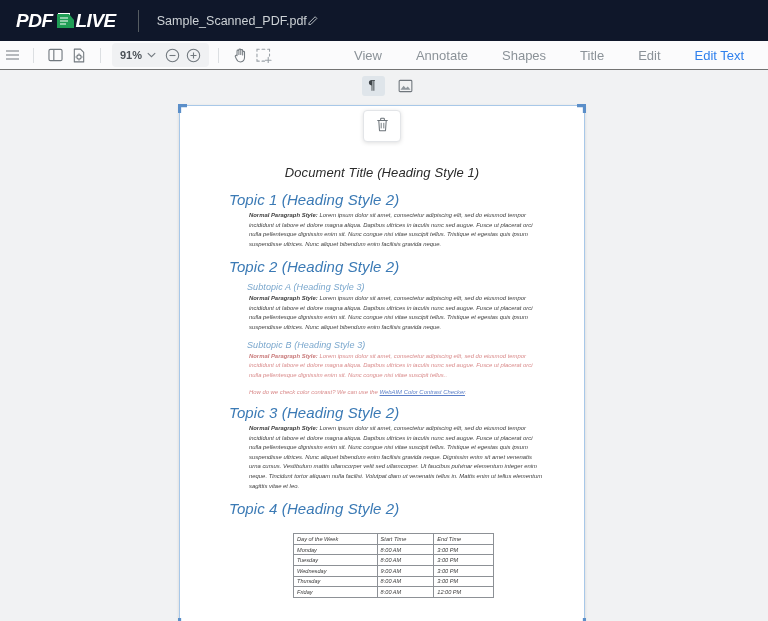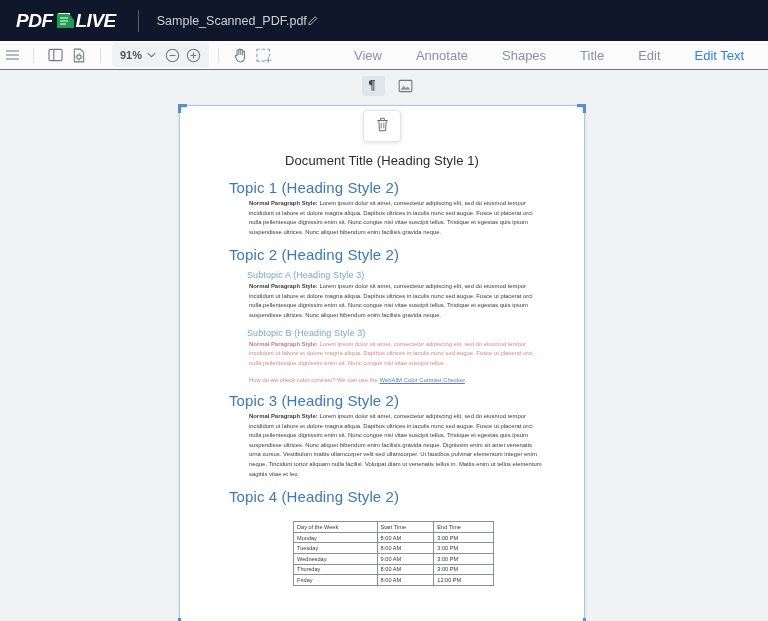--- a/index.html
+++ b/index.html
@@ -152,23 +152,24 @@
     border-radius: 4px;
     box-shadow: 0 1px 4px rgba(0,0,0,0.13);
     display: flex; align-items: center; justify-content: center;
     cursor: pointer;
     z-index: 8;
   }
 
   
   #doc-content {
     position: absolute;
-    left: 0; top: 0;
+    left: 0; top: 12px;
     width: 100%;
     padding: 48px 28px 0 28px;
+    font-style: italic;
   }
   #doc-title {
     text-align: center;
     font-size: 13px;
     color: #2b2b2b;
     margin-bottom: 11px;
     letter-spacing: 0.1px;
   }
   .h2 {
     font-size: 15px;

